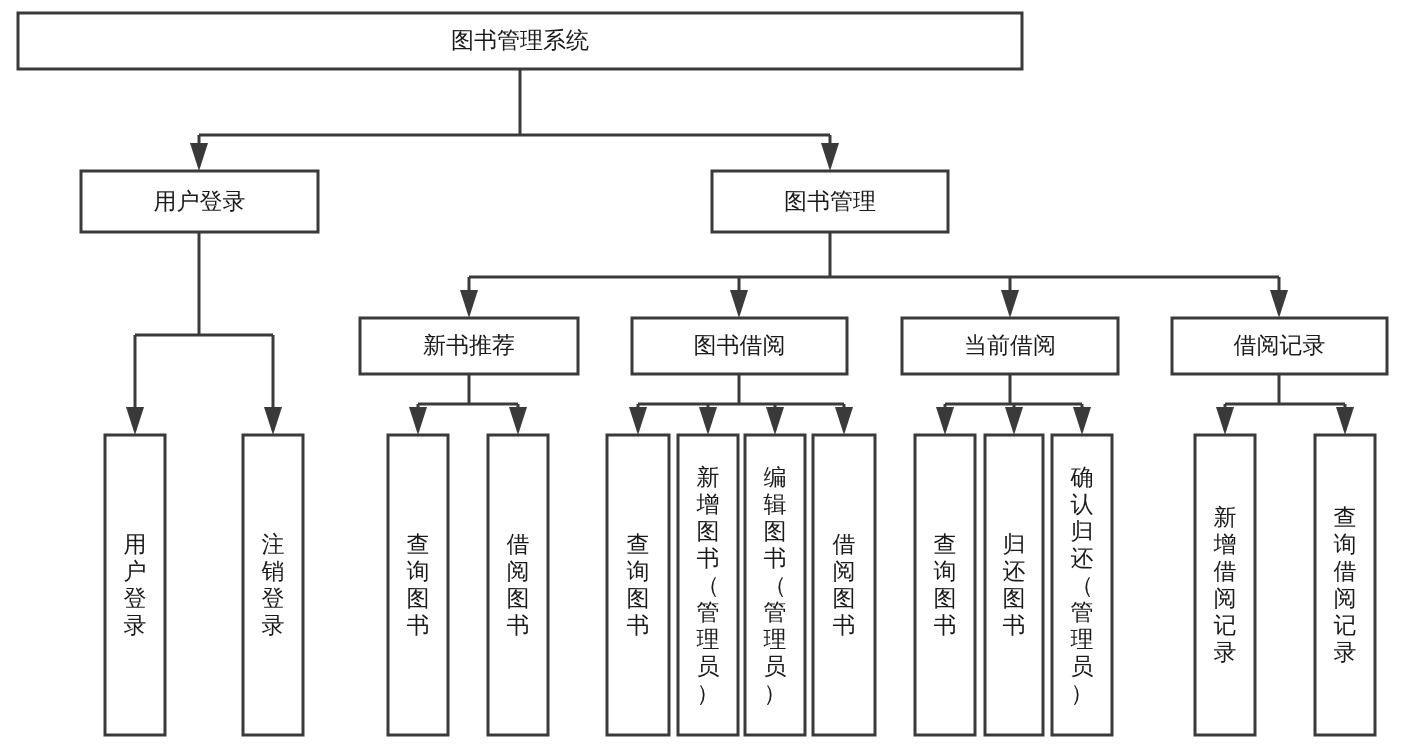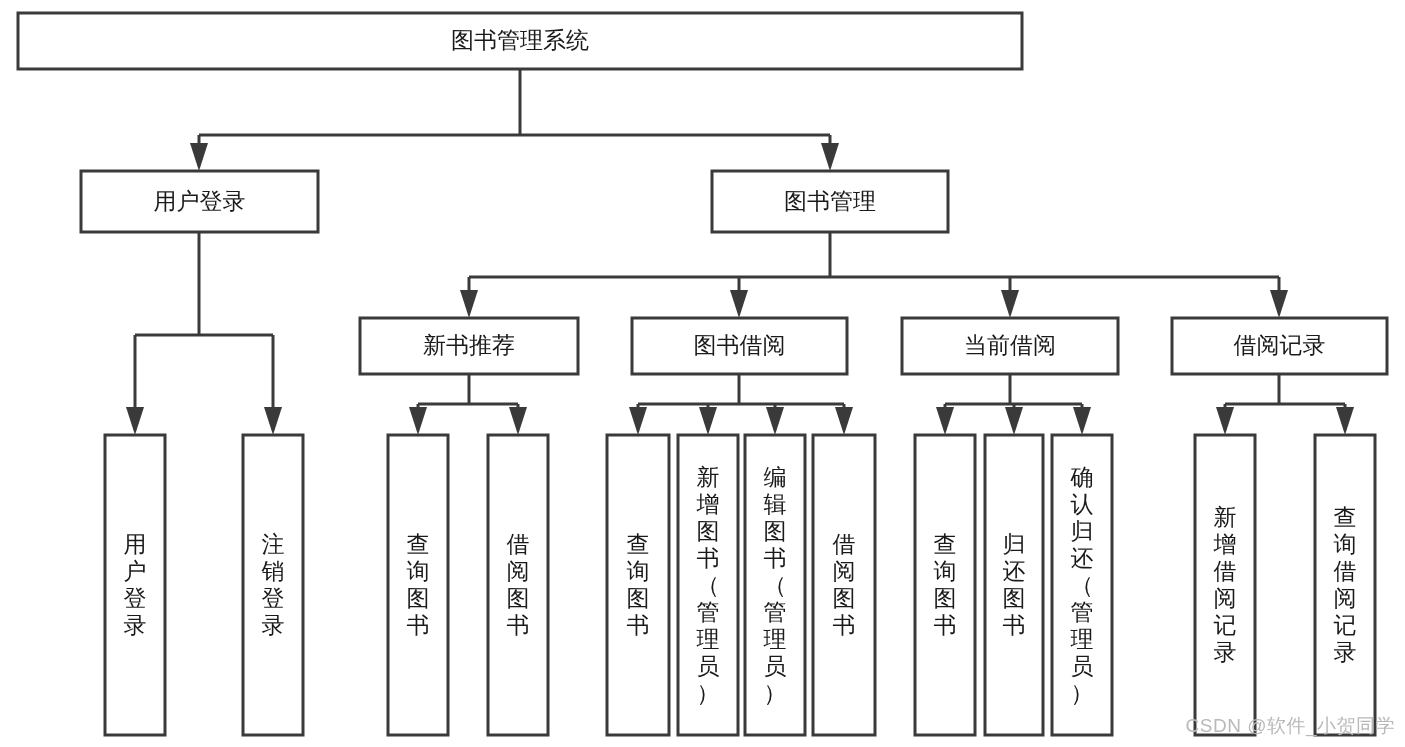--- a/index.html
+++ b/index.html
@@ -214,14 +214,13 @@
         <g>
           <rect class="node-box" x="1195" y="435" width="60" height="300"></rect>
           <text class="node-label-v" x="1225" y="525.06"><tspan x="1225" dy="0">新</tspan><tspan x="1225" dy="27">增</tspan><tspan x="1225" dy="27">借</tspan><tspan x="1225" dy="27">阅</tspan><tspan x="1225" dy="27">记</tspan><tspan x="1225" dy="27">录</tspan></text>
         </g>
         <g>
           <rect class="node-box" x="1315" y="435" width="60" height="300"></rect>
           <text class="node-label-v" x="1345" y="525.06"><tspan x="1345" dy="0">查</tspan><tspan x="1345" dy="27">询</tspan><tspan x="1345" dy="27">借</tspan><tspan x="1345" dy="27">阅</tspan><tspan x="1345" dy="27">记</tspan><tspan x="1345" dy="27">录</tspan></text>
         </g>
       </g>
   </svg>
-  <div class="watermark-text">CSDN @软件_小贺同学</div>
 </div>
 
 </body></html>

